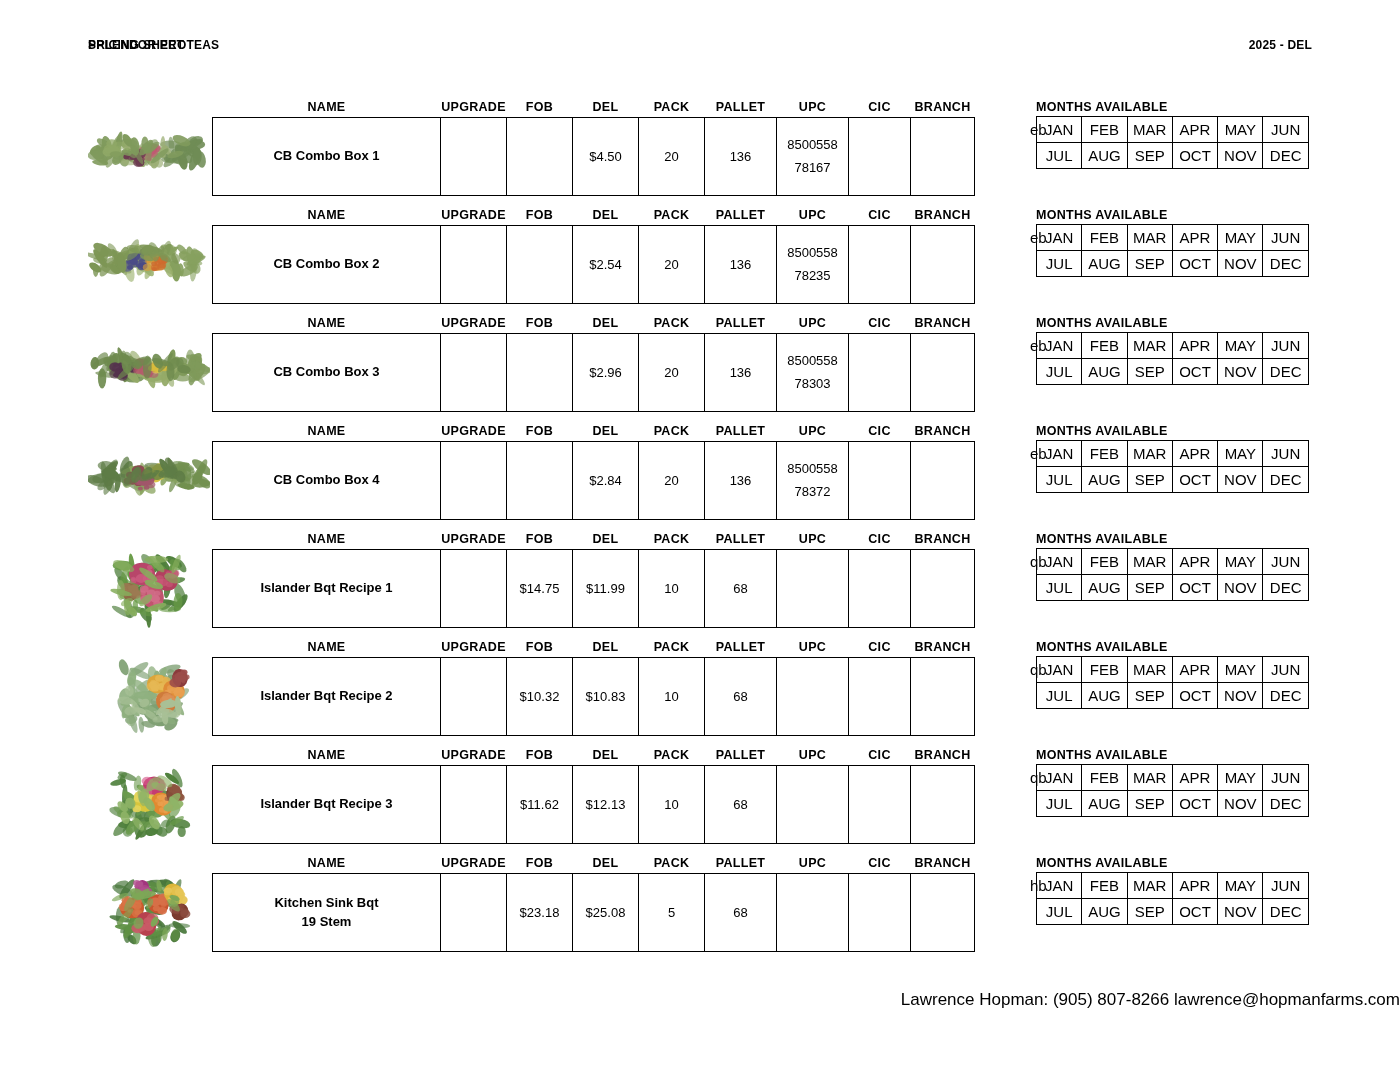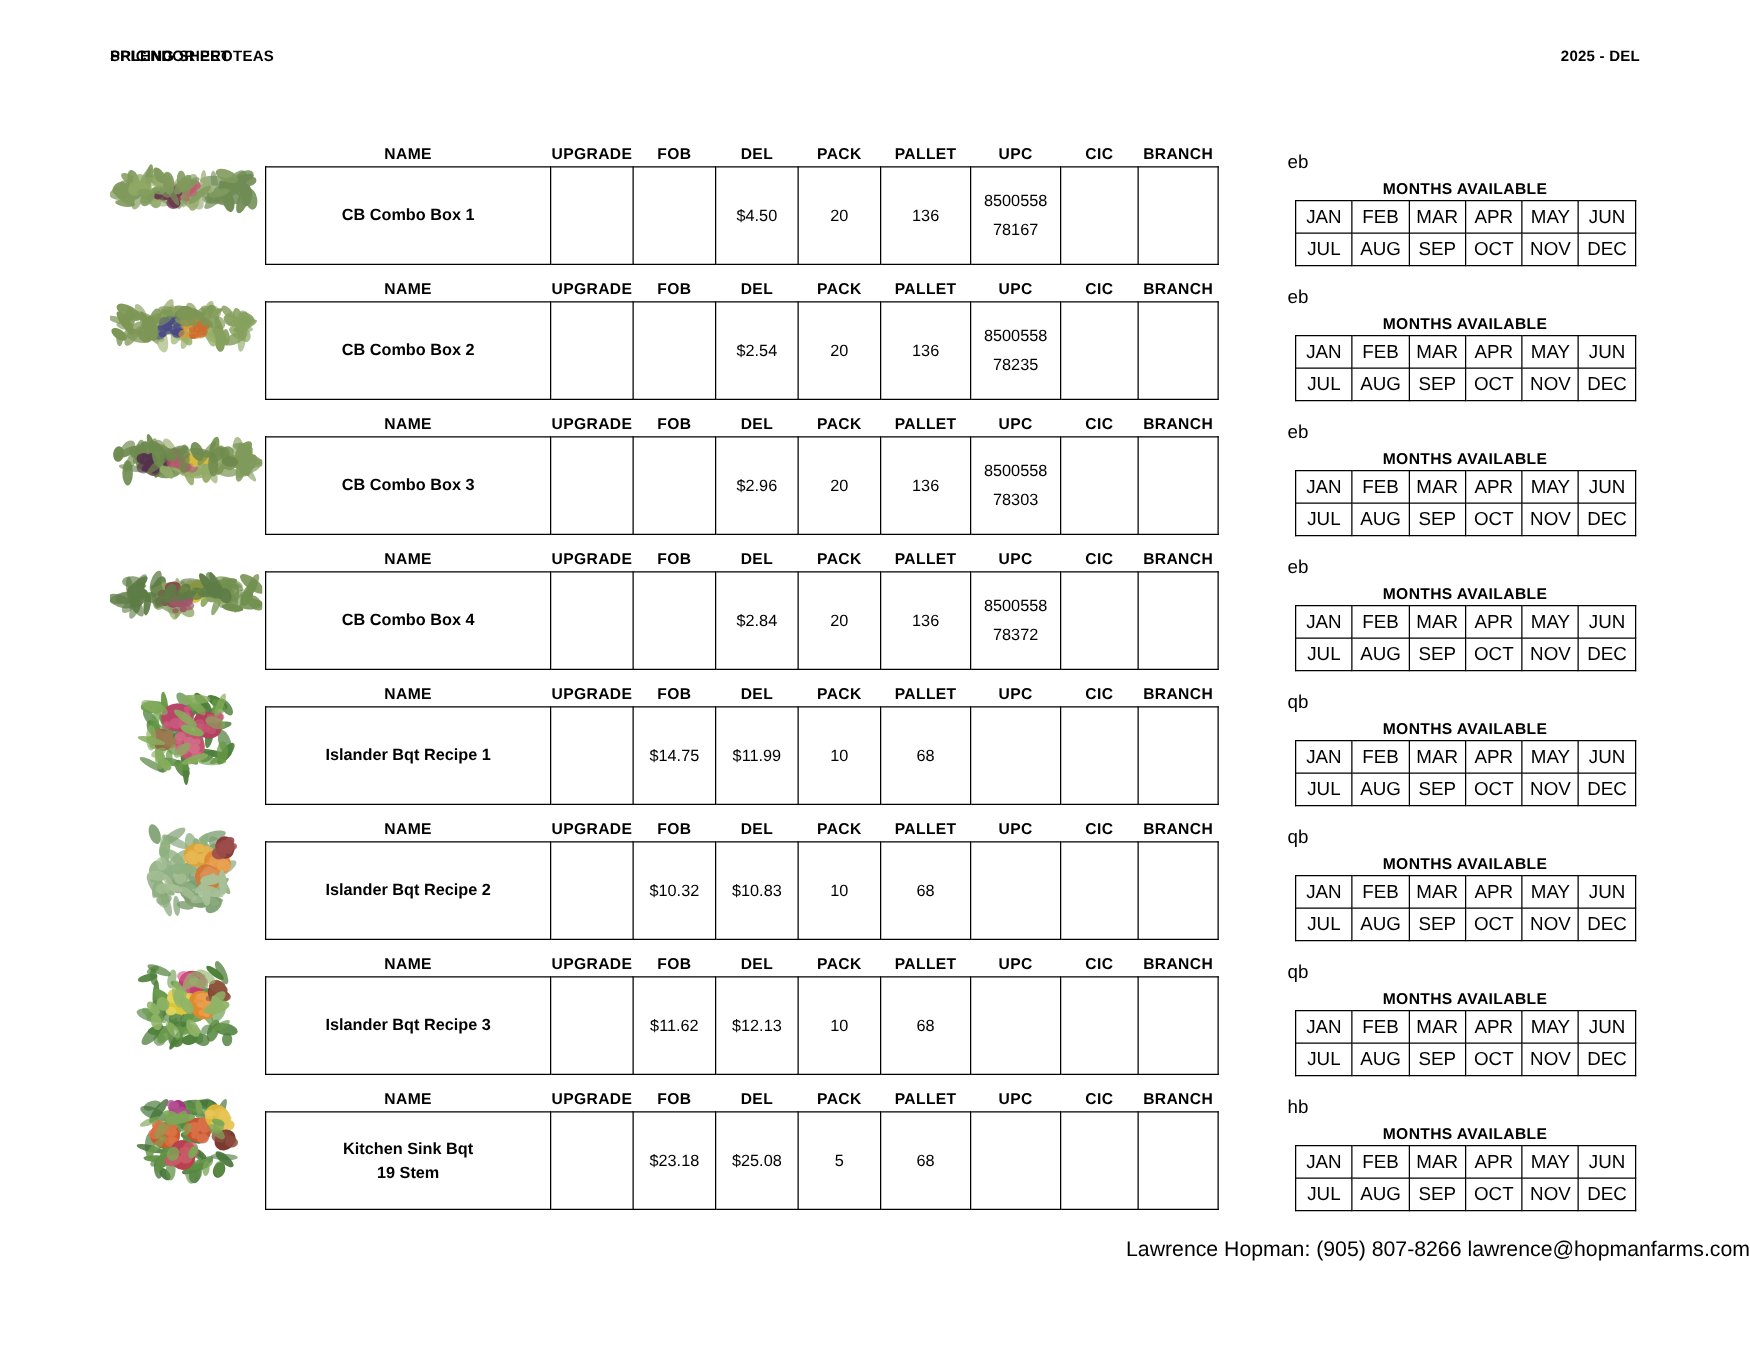--- a/index.html
+++ b/index.html
@@ -64,21 +64,20 @@
   .tbl-wrap {
     position: absolute;
     left: 212px;
     top: 0;
     width: 762px;
   }
   table.spec {
     border-collapse: collapse;
     table-layout: fixed;
     width: 762px;
-    margin-top: 16px;
   }
   table.spec th {
     font-size: 12.5px;
     font-weight: bold;
     letter-spacing: 0.3px;
     padding: 0 0 3px 0;
     border: none;
     text-align: center;
     height: 16px;
     vertical-align: bottom;
@@ -125,24 +124,23 @@
   .months {
     position: absolute;
     left: 1036px;
     top: 0px;
     width: 272px;
   }
   .months-title {
     font-size: 12.5px;
     font-weight: bold;
     letter-spacing: 0.3px;
-    text-align: center;
+    text-align: left;
     padding-bottom: 3px;
     height: 16px;
-    margin-top: 44px;
   }
   table.mon {
     border-collapse: collapse;
     table-layout: fixed;
     width: 272px;
   }
   table.mon td {
     border: 1.5px solid #000;
     width: 45.3px;
     height: 26px;

